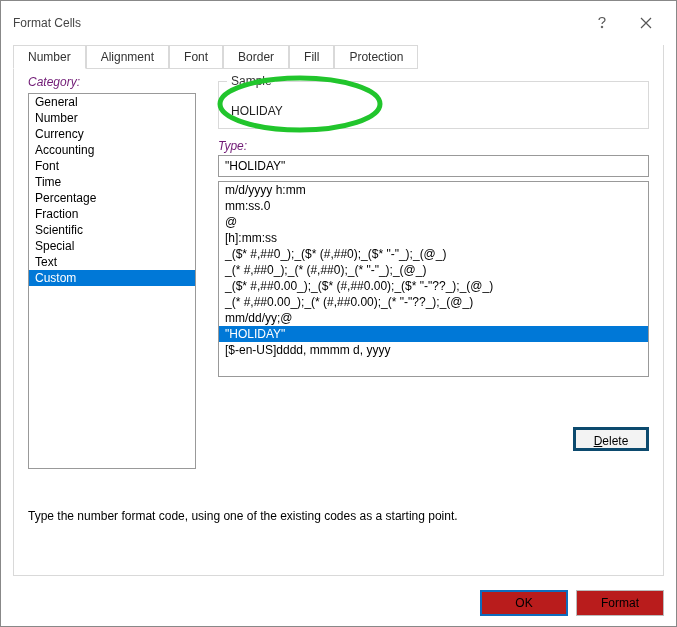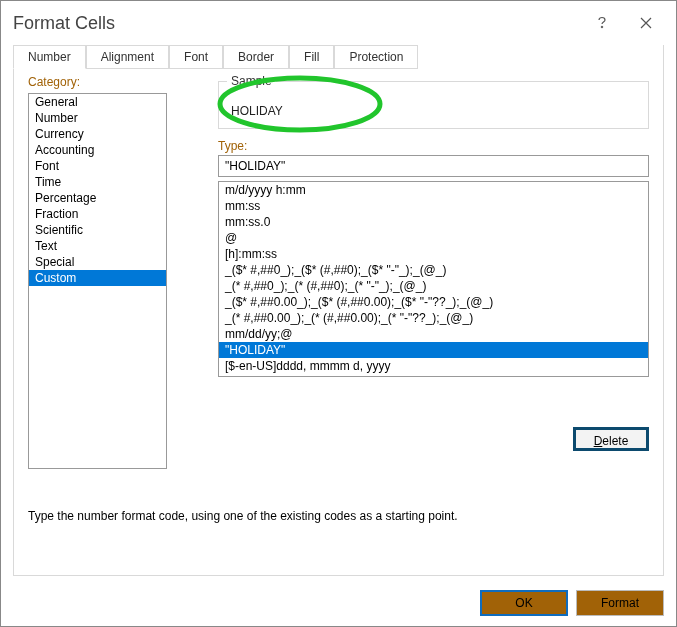--- a/index.html
+++ b/index.html
@@ -12,21 +12,21 @@
     height: 627px;
     position: relative;
     border: 1px solid #888;
   }
   .titlebar {
     height: 30px;
     display: flex;
     align-items: center;
     padding: 14px 8px 0 12px;
     color: #444;
-    font-size: 18px;
+    font-size: 12px;
   }
   .titlebar .title { flex: 1; }
   .titlebar .tbtn {
     width: 44px;
     height: 30px;
     display: flex;
     align-items: center;
     justify-content: center;
     color: #555;
   }
@@ -60,26 +60,26 @@
   }
   .tab.active {
     border-bottom: 1px solid #fff;
     z-index: 3;
   }
   .content {
     position: absolute;
     left: 14px; right: 14px;
     top: 24px; bottom: 10px;
   }
-  .lbl { color: #a16207; }
+  .lbl { color: #701a75; font-style: italic; }
   .category-label { position: absolute; top: 6px; left: 0; }
   .category-list {
     position: absolute;
     top: 24px; left: 0;
-    width: 139px;
+    width: 168px;
     height: 376px;
     border: 1px solid #999;
     overflow-y: scroll;
     background: #fff;
   }
   .category-list .item {
     padding: 1px 6px;
     cursor: default;
   }
   .category-list .item.selected {
@@ -158,21 +158,21 @@
   }
   .footer {
     position: absolute;
     bottom: 10px; right: 12px;
     display: flex;
     gap: 8px;
   }
   .btn {
     width: 88px; height: 26px;
     border: 1px solid #bbb;
-    background: #a16207;
+    background: #b91c1c;
     text-align: center;
     line-height: 24px;
   }
   .btn.primary { border: 2px solid #0f6cbd; line-height: 22px; }
   ::-webkit-scrollbar { width: 16px; }
   ::-webkit-scrollbar-track { background: #f0f0f0; }
   ::-webkit-scrollbar-thumb { background: #cfcfcf; }
 </style>
 </head>
 <body>
@@ -208,40 +208,39 @@
     <div class="category-list">
       <div class="item">General</div>
       <div class="item">Number</div>
       <div class="item">Currency</div>
       <div class="item">Accounting</div>
       <div class="item">Font</div>
       <div class="item">Time</div>
       <div class="item">Percentage</div>
       <div class="item">Fraction</div>
       <div class="item">Scientific</div>
+      <div class="item">Special</div>
       <div class="item">Text</div>
-      <div class="item">Special</div>
       <div class="item selected">Custom</div>
     </div>
 
     <svg class="sample-ring" viewBox="0 0 172 62">
       <ellipse cx="86" cy="31" rx="80" ry="26" fill="none" stroke="#21c52c" stroke-width="5"></ellipse>
     </svg>
 
     <div class="sample-box">
       <span class="sample-legend">Sample</span>
       <span class="sample-value">HOLIDAY</span>
     </div>
 
     <div class="lbl type-label">Type:</div>
     <input class="type-input" value="&quot;HOLIDAY&quot;" style="">
 
     <div class="type-list">
       <div class="fitem">m/d/yyyy h:mm</div>
-      <div class="fitem">mm:ss</div>
       <div class="fitem">mm:ss.0</div>
       <div class="fitem">@</div>
       <div class="fitem">[h]:mm:ss</div>
       <div class="fitem">_($* #,##0_);_($* (#,##0);_($* "-"_);_(@_)</div>
       <div class="fitem">_(* #,##0_);_(* (#,##0);_(* "-"_);_(@_)</div>
       <div class="fitem">_($* #,##0.00_);_($* (#,##0.00);_($* "-"??_);_(@_)</div>
       <div class="fitem">_(* #,##0.00_);_(* (#,##0.00);_(* "-"??_);_(@_)</div>
       <div class="fitem">mm/dd/yy;@</div>
       <div class="fitem selected">"HOLIDAY"</div>
       <div class="fitem">[$-en-US]dddd, mmmm d, yyyy</div>

